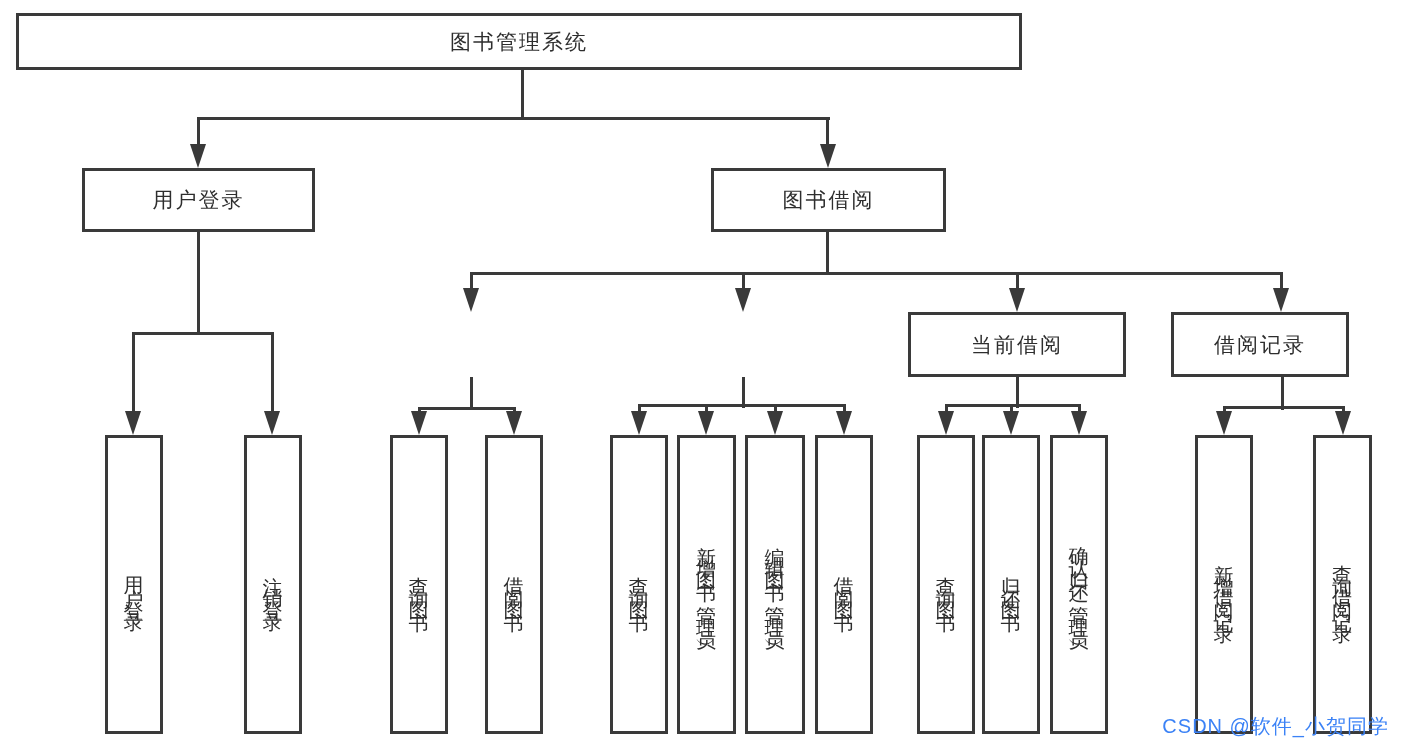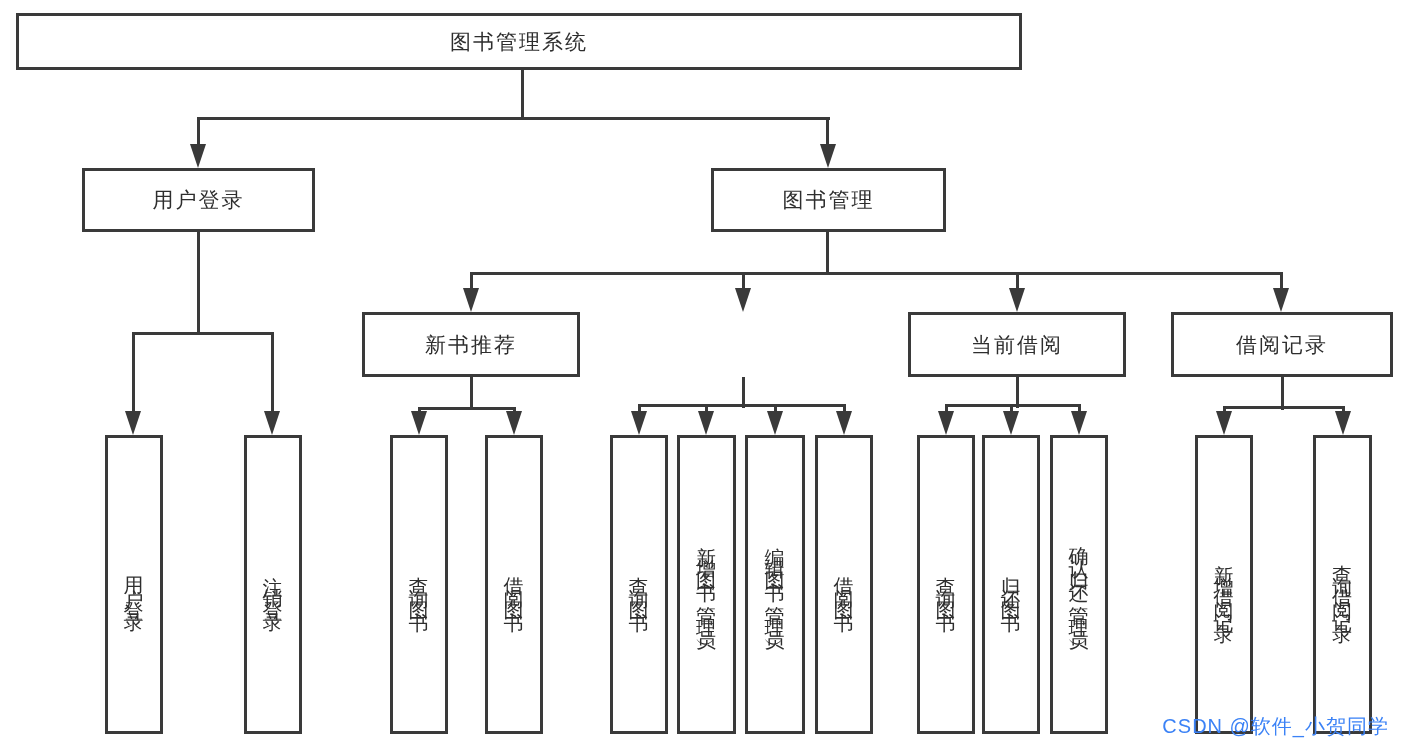--- a/index.html
+++ b/index.html
@@ -36,30 +36,27 @@
 <div class="canvas">
 
   <div class="box" style="left:16px;top:13px;width:1006px;height:57px;">
     <span class="hlabel">图书管理系统</span>
   </div>
 
   <div class="box" style="left:82px;top:168px;width:233px;height:64px;">
     <span class="hlabel">用户登录</span>
   </div>
   <div class="box" style="left:711px;top:168px;width:235px;height:64px;">
-    <span class="hlabel">图书管理</span>
+    <span class="hlabel">图书借阅</span>
   </div>
 
-  <div class="box" style="left:362px;top:312px;width:218px;height:65px;">
-    <span class="hlabel">新书推荐</span>
-  </div>
   <div class="box" style="left:908px;top:312px;width:218px;height:65px;justify-content:center;">
     <span class="hlabel">当前借阅</span>
   </div>
-  <div class="box" style="left:1171px;top:312px;width:222px;height:65px;">
+  <div class="box" style="left:1171px;top:312px;width:178px;height:65px;">
     <span class="hlabel">借阅记录</span>
   </div>
 
   <div class="box" style="left:105px;top:435px;width:58px;height:299px;">
     <span class="vtext">用户登录</span>
   </div>
   <div class="box" style="left:244px;top:435px;width:58px;height:299px;">
     <span class="vtext">注销登录</span>
   </div>
 

